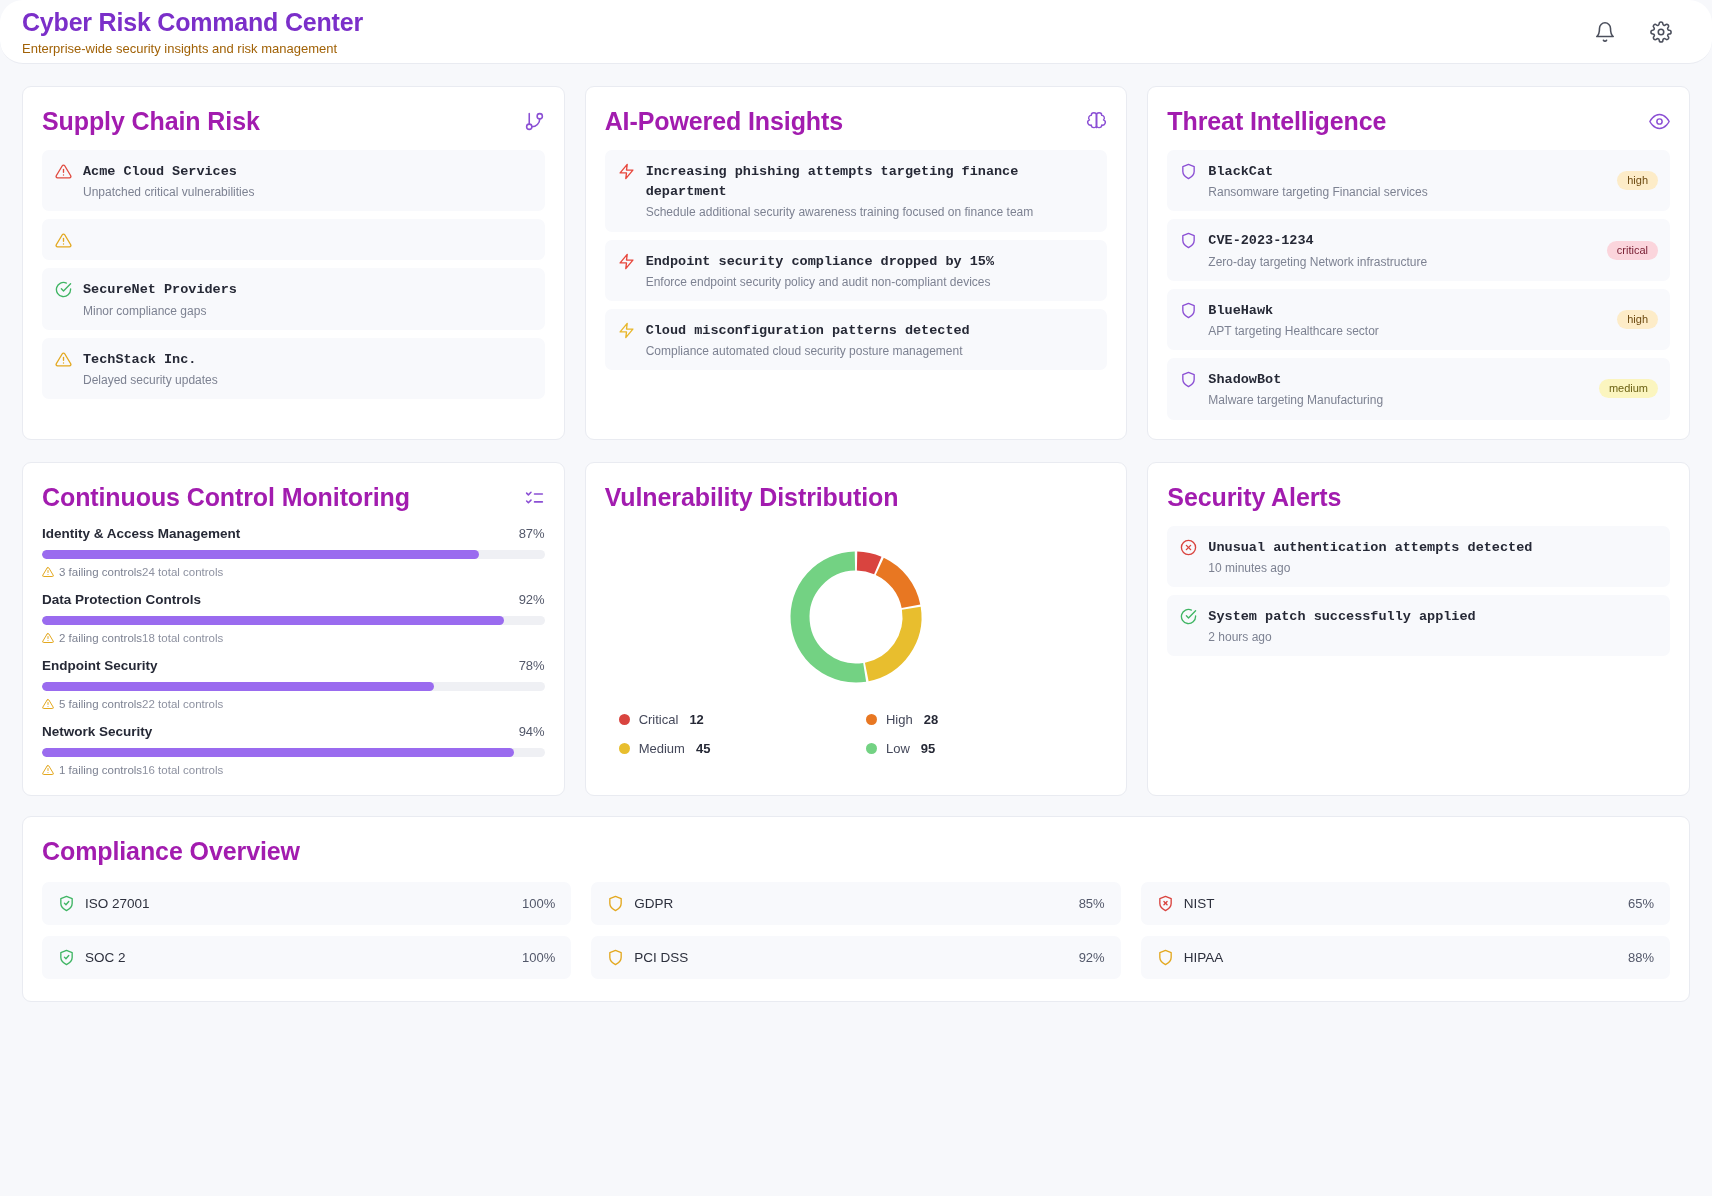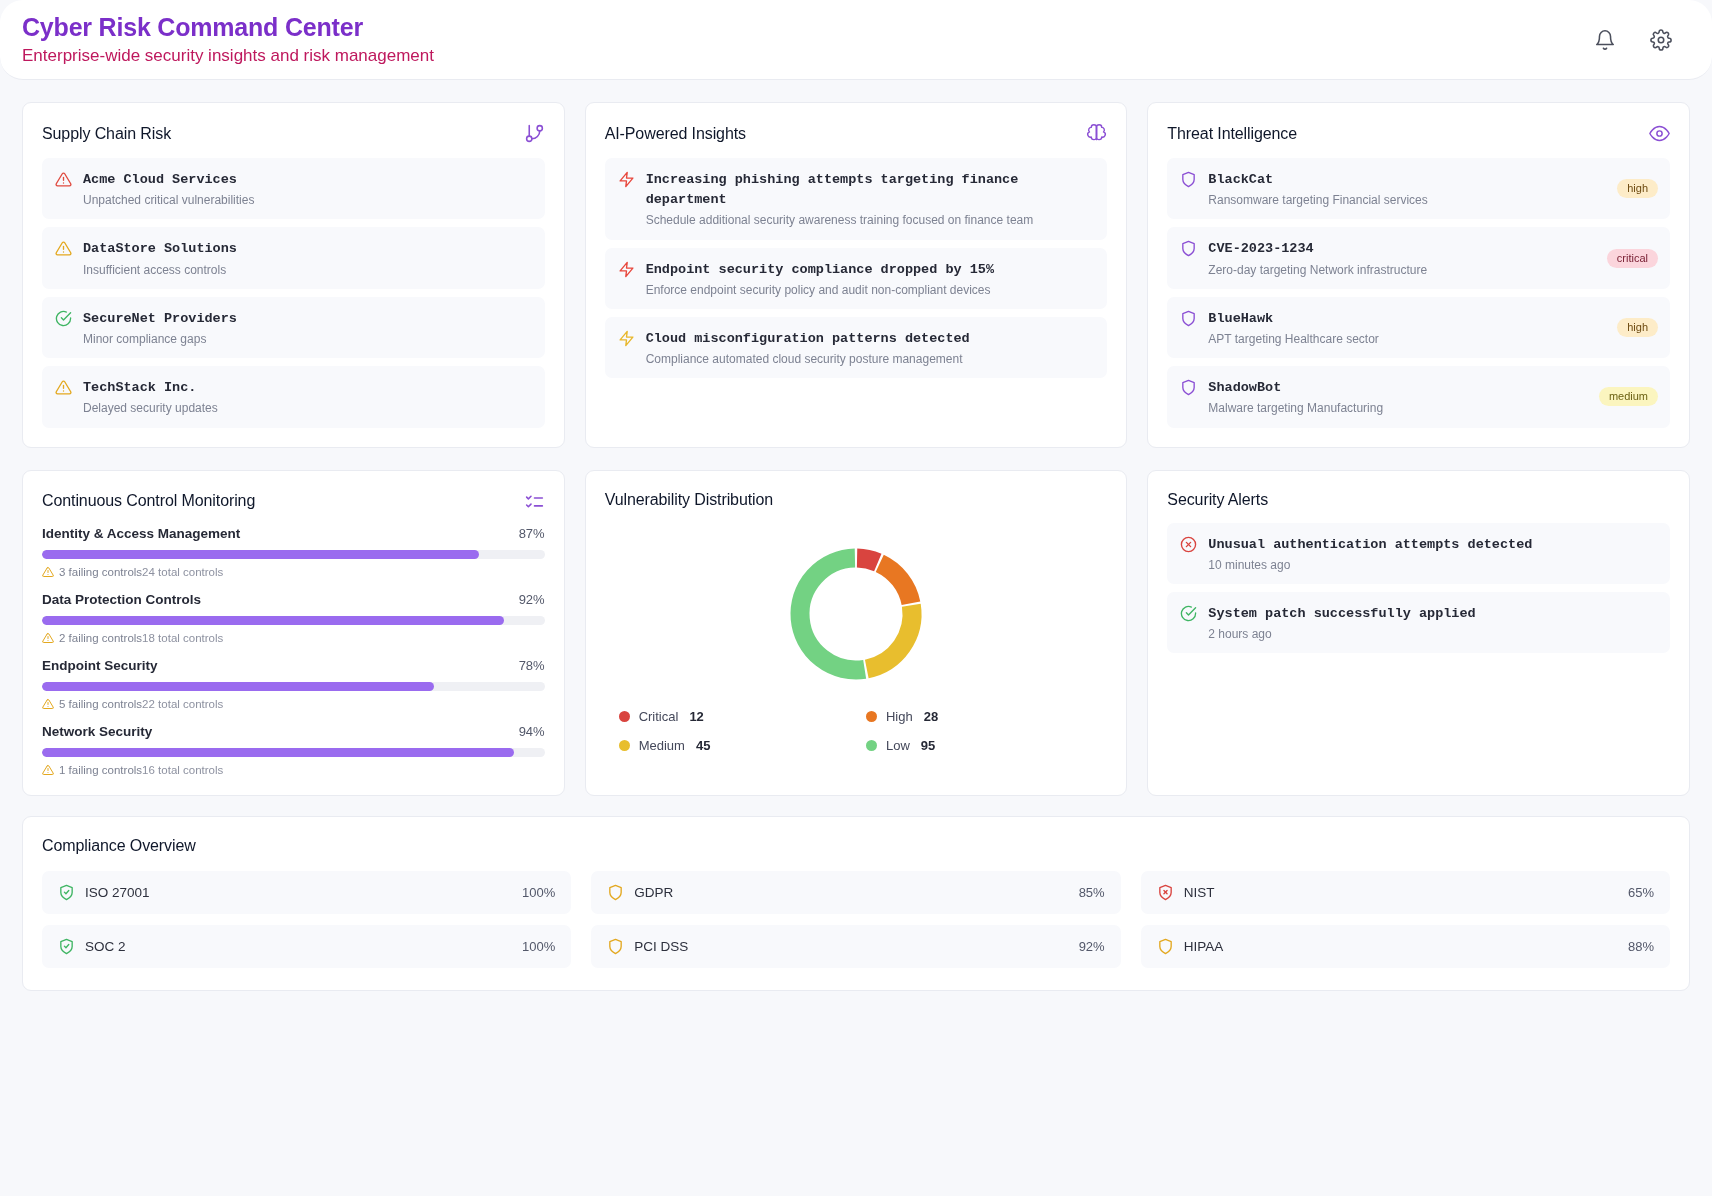--- a/index.html
+++ b/index.html
@@ -4,55 +4,55 @@
 <style>
   * { box-sizing: border-box; margin: 0; padding: 0; }
   html, body {
     width: 1712px; height: 1196px;
     background: #f7f8fb;
     font-family: "Liberation Sans", sans-serif;
     color: #272a35;
     overflow: hidden;
   }
   .header {
-    height: 80px;
+    height: 64px;
     background: #ffffff;
     border-bottom: 1px solid #e9ebf1;
     display: flex;
     align-items: center;
     justify-content: space-between;
     padding: 0 24px 0 22px;
     border-radius: 23px;
   }
   .header-text { display: flex; flex-direction: column; gap: 4px; }
   .app-title {
     font-size: 25px; font-weight: bold; color: #7b2fc9; letter-spacing: -0.2px;
   }
-  .app-sub { font-size: 17px; color: #be185d; }
+  .app-sub { font-size: 13px; color: #a16207; }
   .header-icons { display: flex; align-items: center; gap: 34px; padding-right: 16px; }
   .hicon { width: 22px; height: 22px; color: #4b4f5c; cursor: pointer; }
   .hicon svg { display: block; width: 22px; height: 22px; }
 
   .grid {
     display: grid;
     grid-template-columns: 1fr 1fr 1fr;
     gap: 20px;
     padding: 22px 22px 0 22px;
   }
   .card {
     background: #ffffff;
     border: 1px solid #e9ebf1;
     border-radius: 9px;
     padding: 20px 19px 19px 19px;
   }
   .card-head {
     display: flex; align-items: center; justify-content: space-between;
     margin-bottom: 14px;
   }
-  .card-title { font-size: 16px; font-weight: 400; color: #0f172a; letter-spacing: -0.1px; }
+  .card-title { font-size: 25px; font-weight: 700; color: #a21caf; letter-spacing: -0.1px; }
   .card-icon { width: 21px; height: 21px; color: #8b4fd4; }
   .card-icon svg { display: block; width: 21px; height: 21px; }
 
   
   .row {
     display: flex; align-items: flex-start; gap: 11px;
     background: #f8f9fc;
     border-radius: 7px;
     padding: 11px 12px 11px 13px;
     margin-bottom: 8px;
@@ -162,24 +162,20 @@
       </span>
     </div>
         <div class="row">
       <span class="row-ico">
             <svg width="17" height="17" viewBox="0 0 24 24" fill="none" stroke="#e3a81f" stroke-width="1.9" stroke-linecap="round" stroke-linejoin="round">
               <path d="M10.3 3.9 1.8 18a2 2 0 0 0 1.7 3h17a2 2 0 0 0 1.7-3L13.7 3.9a2 2 0 0 0-3.4 0z"></path>
               <line x1="12" y1="9" x2="12" y2="13"></line>
               <line x1="12" y1="17" x2="12.01" y2="17"></line>
             </svg>
           </span>
-      <span class="row-body">
-        <span class="row-title">DataStore Solutions</span>
-        <div class="row-sub">Insufficient access controls</div>
-      </span>
     </div>
         <div class="row">
       <span class="row-ico">
             <svg width="17" height="17" viewBox="0 0 24 24" fill="none" stroke="#3fb563" stroke-width="1.9" stroke-linecap="round" stroke-linejoin="round">
               <path d="M22 11.1V12a10 10 0 1 1-5.9-9.1"></path>
               <polyline points="22 4 12 14.01 9 11.01"></polyline>
             </svg>
           </span>
       <span class="row-body">
         <span class="row-title">SecureNet Providers</span>

